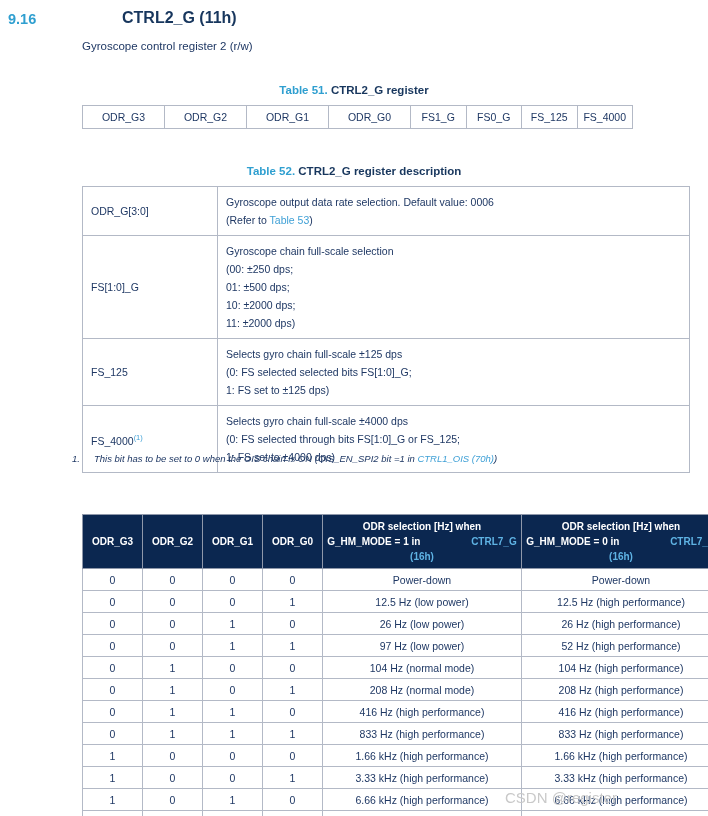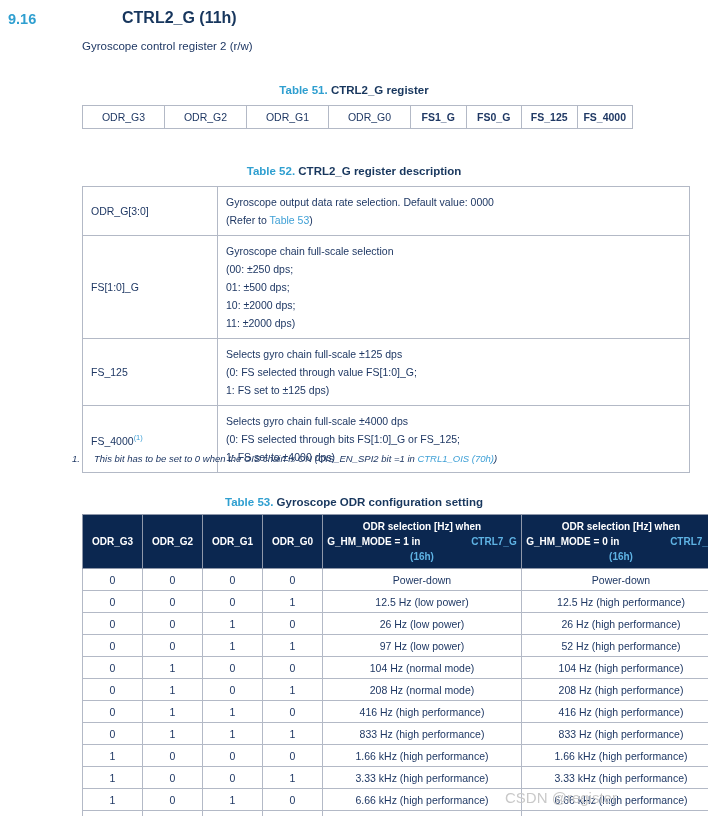--- a/index.html
+++ b/index.html
@@ -89,21 +89,21 @@
   table.t51 td {
     border: 1px solid #b3b9c6;
     height: 22px;
     text-align: center;
     vertical-align: middle;
     font-size: 10.5px;
     color: #1f3864;
     padding: 0;
   }
   .t51 .c-odr { width: 81px; }
-  .t51 .c-fs  { width: 54.5px; font-weight: bold; }
+  .t51 .c-fs  { width: 54.5px; }
 
   
   .t52-wrap {
     position: absolute;
     left: 82px;
     top: 186px;
   }
   table.t52 {
     width: 608px;
     table-layout: fixed;
@@ -237,62 +237,58 @@
     <span class="tnum">Table 52.</span>
     <span>CTRL2_G register description</span>
   </div>
 
   <div class="t52-wrap">
     <table class="t52">
       <tbody id="t52-body">
           <tr>
             <td class="name"><span>ODR_G[3:0]</span></td>
             <td class="desc">
-              <span class="line">Gyroscope output data rate selection. Default value: 0000</span>
+              <span class="line">Gyroscope output data rate selection. Default value: 0006</span>
               <span class="line">(Refer to <span class="link">Table 53</span>)</span>
             </td>
           </tr>
           <tr>
             <td class="name"><span>FS[1:0]_G</span></td>
             <td class="desc">
               <span class="line">Gyroscope chain full-scale selection</span>
               <span class="line">(00: ±250 dps;</span>
               <span class="line">01: ±500 dps;</span>
               <span class="line">10: ±2000 dps;</span>
               <span class="line">11: ±2000 dps)</span>
             </td>
           </tr>
           <tr>
             <td class="name"><span>FS_125</span></td>
             <td class="desc">
               <span class="line">Selects gyro chain full-scale ±125 dps</span>
-              <span class="line">(0: FS selected through value FS[1:0]_G;</span>
+              <span class="line">(0: FS selected selected bits FS[1:0]_G;</span>
               <span class="line">1: FS set to ±125 dps)</span>
             </td>
           </tr>
           <tr>
             <td class="name"><span>FS_4000</span><sup class="fn">(1)</sup></td>
             <td class="desc">
               <span class="line">Selects gyro chain full-scale ±4000 dps</span>
               <span class="line">(0: FS selected through bits FS[1:0]_G or FS_125;</span>
               <span class="line">1: FS set to ±4000 dps)</span>
             </td>
           </tr>
         </tbody>
     </table>
   </div>
 
   <div class="footnote">
     <span class="fn-num">1.</span><span>This bit has to be set to 0 when the OIS chain is ON (OIS_EN_SPI2 bit =1 in </span><span class="link">CTRL1_OIS (70h)</span><span>)</span>
   </div>
 
-  <div class="table-caption" style="top:496px;">
-    <span class="tnum">Table 53.</span>
-    <span>Gyroscope ODR configuration setting</span>
-  </div>
 
   <div class="t53-wrap">
     <table class="t53">
       <thead>
         <tr id="t53-head">
             <th class="c-bit">ODR_G3</th>
             <th class="c-bit">ODR_G2</th>
             <th class="c-bit">ODR_G1</th>
             <th class="c-bit">ODR_G0</th>
             <th class="c-odr1">

